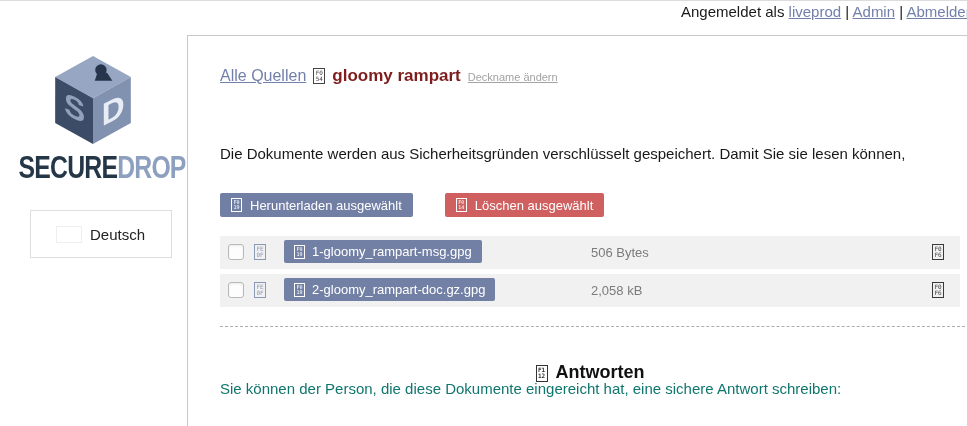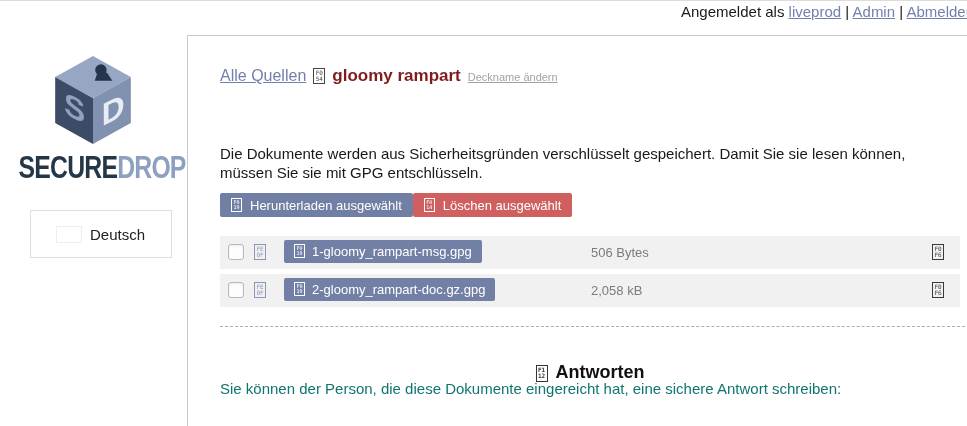--- a/index.html
+++ b/index.html
@@ -44,35 +44,35 @@
   .breadcrumb { position:absolute; left:32px; top:30px; display:flex;
     align-items:baseline; gap:7px; white-space:nowrap; }
   .breadcrumb .all-sources { font-size:16px; color:#7280ac; text-decoration:underline; cursor:pointer; }
   .breadcrumb .crumb-tofu { color:#444; align-self:center; }
   .breadcrumb .source-name { font-size:17px; font-weight:bold; color:#7f1d1d; }
   .breadcrumb .rename { font-size:11px; color:#a3a3a3; text-decoration:underline; cursor:pointer; }
 
   .intro { position:absolute; left:32px; top:108px; font-size:15px; line-height:19px;
     color:#181818; white-space:nowrap; }
 
-  .actions { position:absolute; left:32px; top:157px; display:flex; gap:0; }
+  .actions { position:absolute; left:32px; top:157px; display:flex; gap:32px; }
   .btn { display:inline-flex; align-items:center; gap:8px; height:24px; padding:0 11px;
     border:none; border-radius:2px; color:#fff; font-size:13px;
     font-family:"Liberation Sans", sans-serif; cursor:pointer; }
   .btn .tofu { height:14px; min-width:11px; font-size:5px; line-height:5px; }
   .btn-download { background:#717fa4; }
   .btn-delete { background:#d05f5f; }
 
   .file-list { position:absolute; left:32px; top:200px; width:740px; }
   .file-row { position:relative; height:33px; background:#f1f1f2; margin-bottom:5px; }
   .file-checkbox { position:absolute; left:8px; top:8px; appearance:none; -webkit-appearance:none;
     width:16px; height:16px; border:1px solid #b9b9b9; border-radius:3px; background:#fdfdfd;
     box-shadow:inset 0 1px 2px rgba(0,0,0,.08); cursor:pointer; }
   .file-type { position:absolute; left:34px; top:8px; color:#8a97b5; }
-  .file-pill { position:absolute; left:64px; top:4px; display:inline-flex; align-items:flex-start;
+  .file-pill { position:absolute; left:64px; top:4px; display:inline-flex; align-items:flex-end;
     gap:7px; background:#7380a5; color:#fff; border:none; border-radius:2px;
     padding:4px 10px; font-size:13px; font-family:"Liberation Sans", sans-serif; cursor:pointer; }
   .file-pill .tofu { height:14px; min-width:11px; font-size:5px; line-height:5px; }
   .file-size { position:absolute; left:371px; top:9px; font-size:13px; color:#7b7b7b; }
   .file-action { position:absolute; left:712px; top:8px; color:#3a3a3a; cursor:pointer; }
 
   .dashed-divider { position:absolute; left:32px; top:290px; width:745px;
     border-top:1px dashed #adadad; }
 
   .replies-head { position:absolute; left:32px; top:326px; width:740px; text-align:center;
@@ -124,21 +124,20 @@
     <span class="tofu crumb-tofu">
         <span>F0</span>
         <span>54</span>
       </span>
     <span class="source-name">gloomy rampart</span>
     <a class="rename">Deckname ändern</a>
   </div>
 
   <div class="intro">
     <div>Die Dokumente werden aus Sicherheitsgründen verschlüsselt gespeichert. Damit Sie sie lesen können,</div>
-    <div>müssen Sie sie mit GPG entschlüsseln.</div>
   </div>
 
   <div class="actions">
     <button class="btn btn-download">
       <span class="tofu">
           <span>F0</span>
           <span>19</span>
         </span>
       <span>Herunterladen ausgewählt</span>
     </button>

